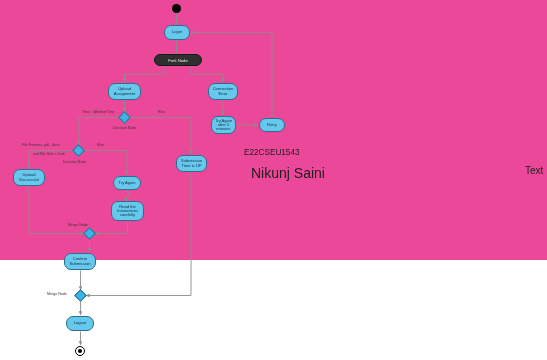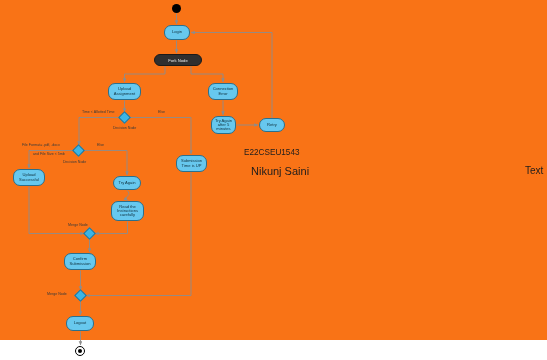--- a/index.html
+++ b/index.html
@@ -9,22 +9,22 @@
   }
   body {
     width: 547px;
     height: 360px;
     overflow: hidden;
     font-family: "Liberation Sans", sans-serif;
   }
   #canvas {
     position: relative;
     width: 547px;
-    height: 340px;
-    background: #f97316;
+    height: 260px;
+    background: #ec4899;
   }
   #edge-layer {
     position: absolute;
     left: 0;
     top: 0;
     width: 547px;
     height: 360px;
   }
   .node {
     position: absolute;
@@ -93,21 +93,21 @@
   }
   .free-text {
     position: absolute;
     color: #1d1d1d;
     white-space: nowrap;
   }
   #student-id {
     font-size: 8.2px;
   }
   #student-name {
-    font-size: 11px;
+    font-size: 14px;
   }
   #plain-text {
     font-size: 10px;
   }
 </style>
 </head>
 <body>
 
 <div id="canvas">
 

